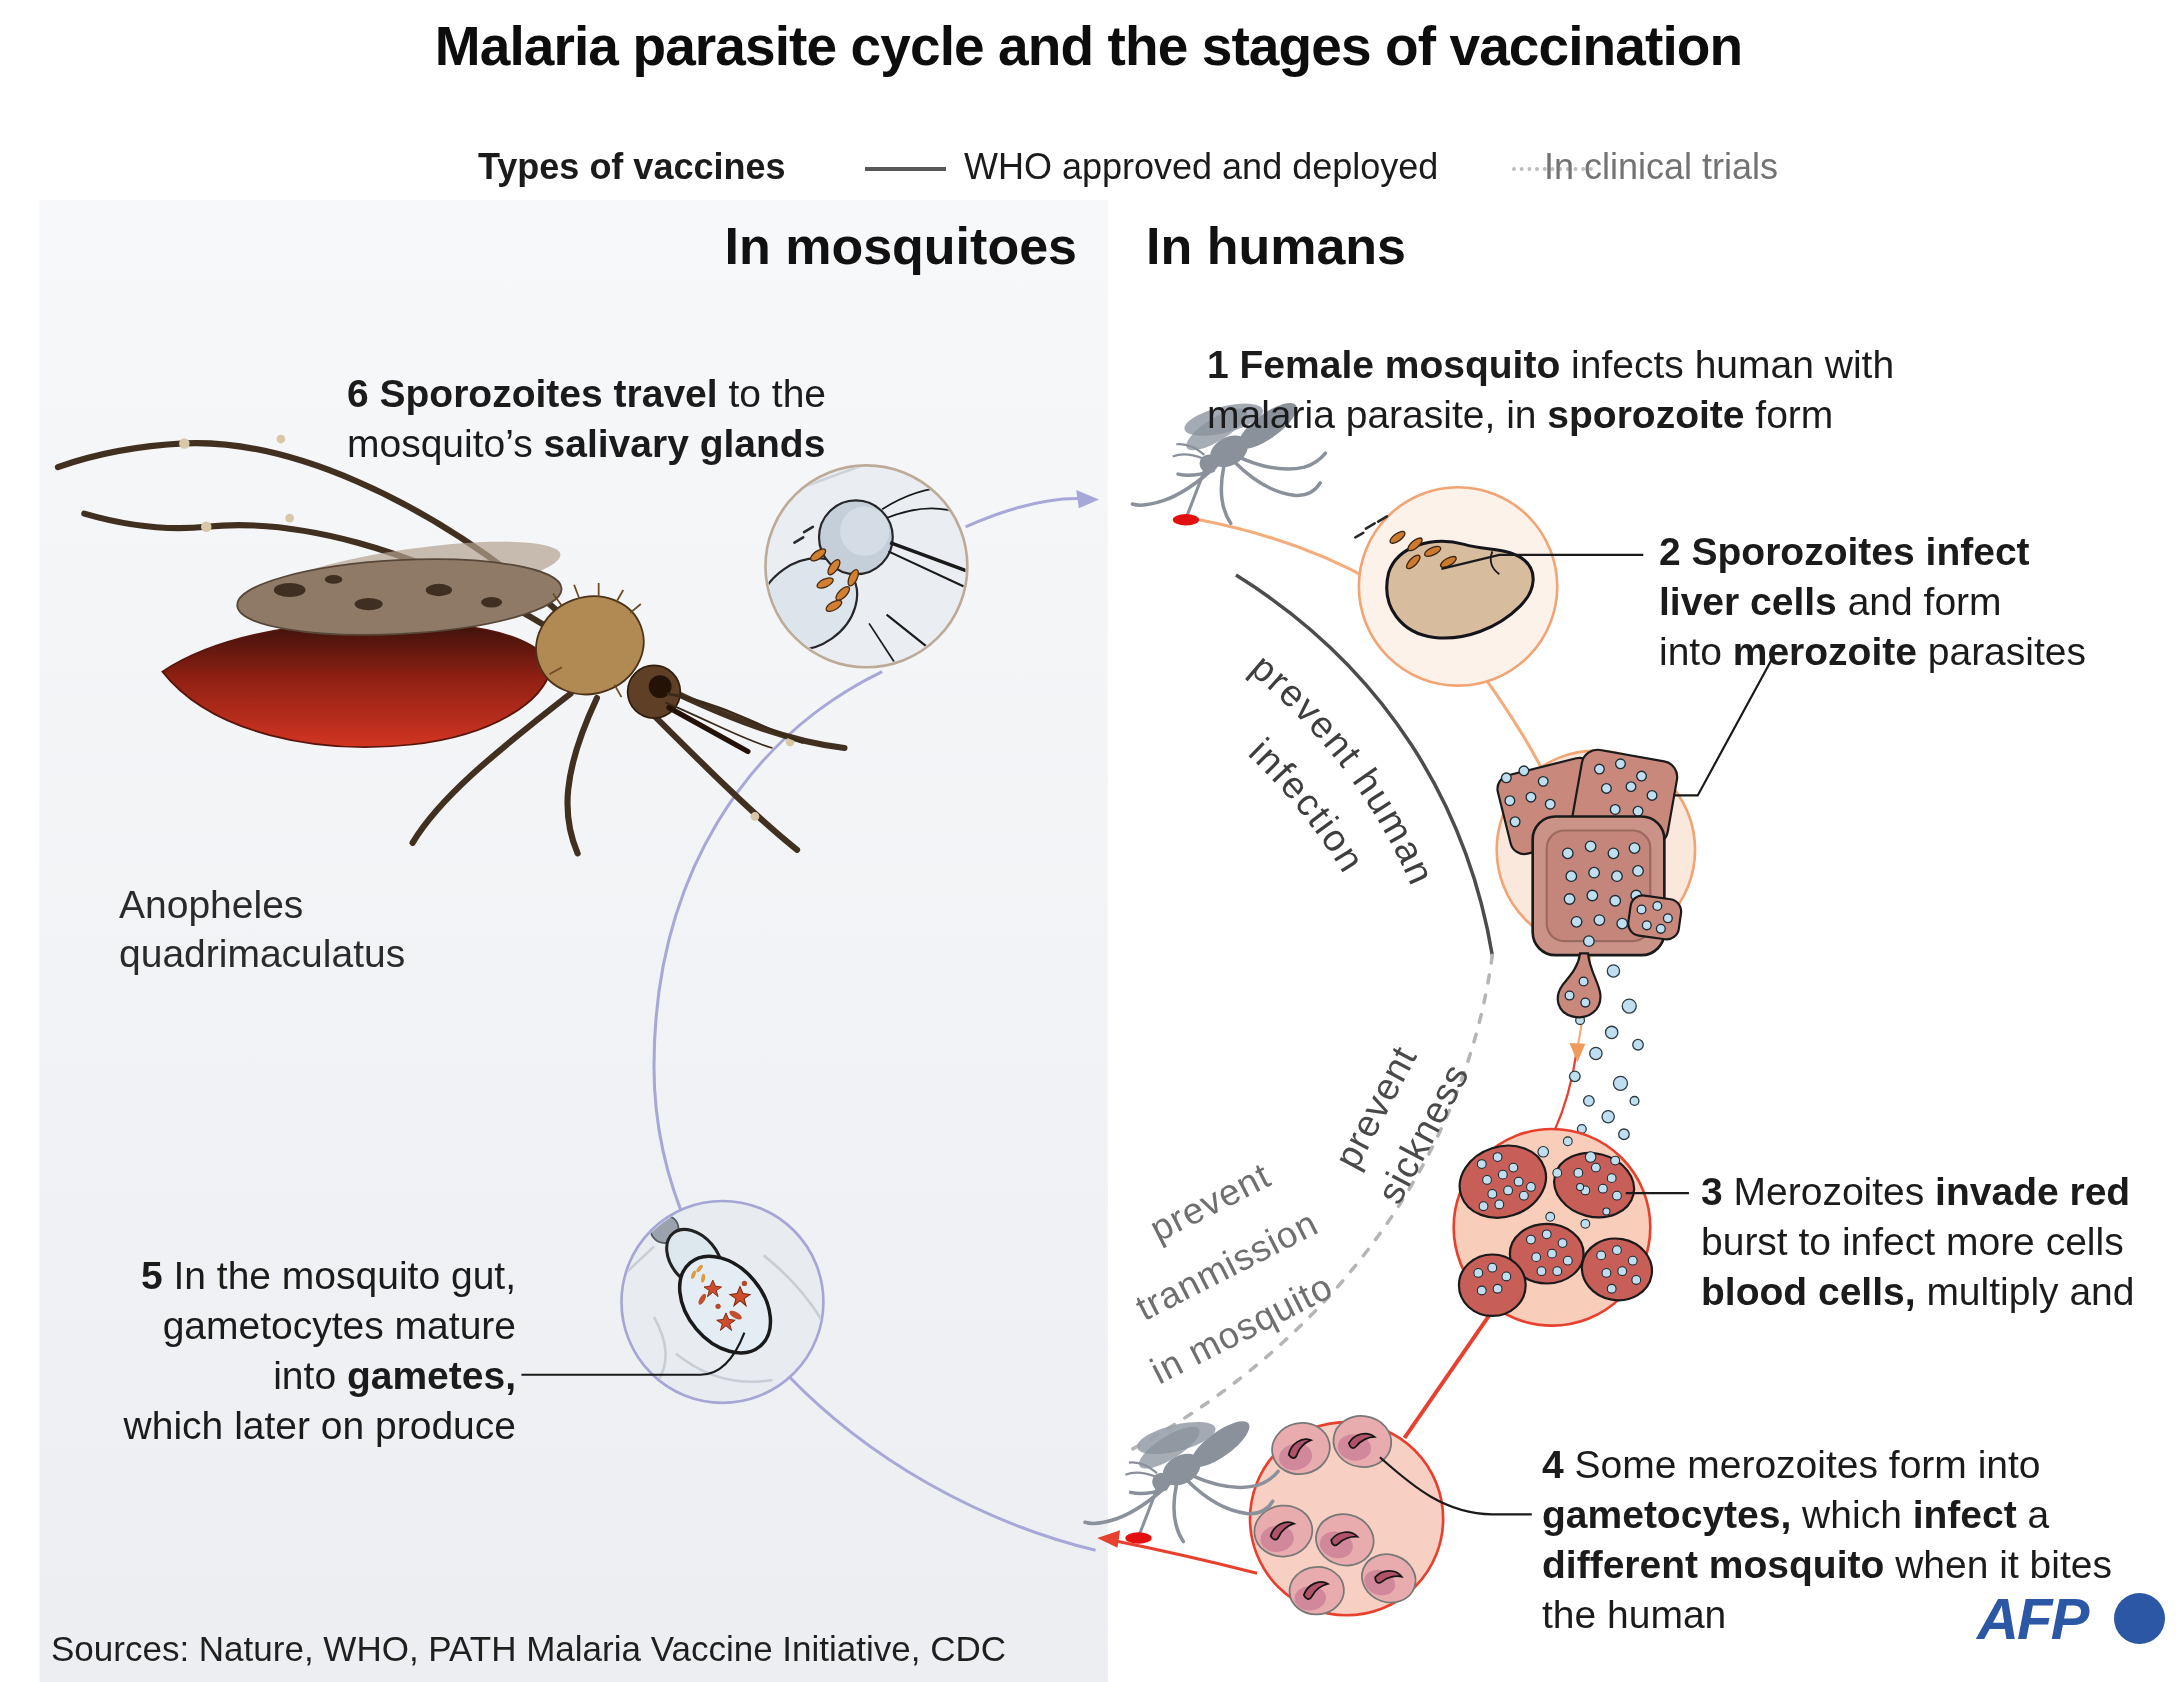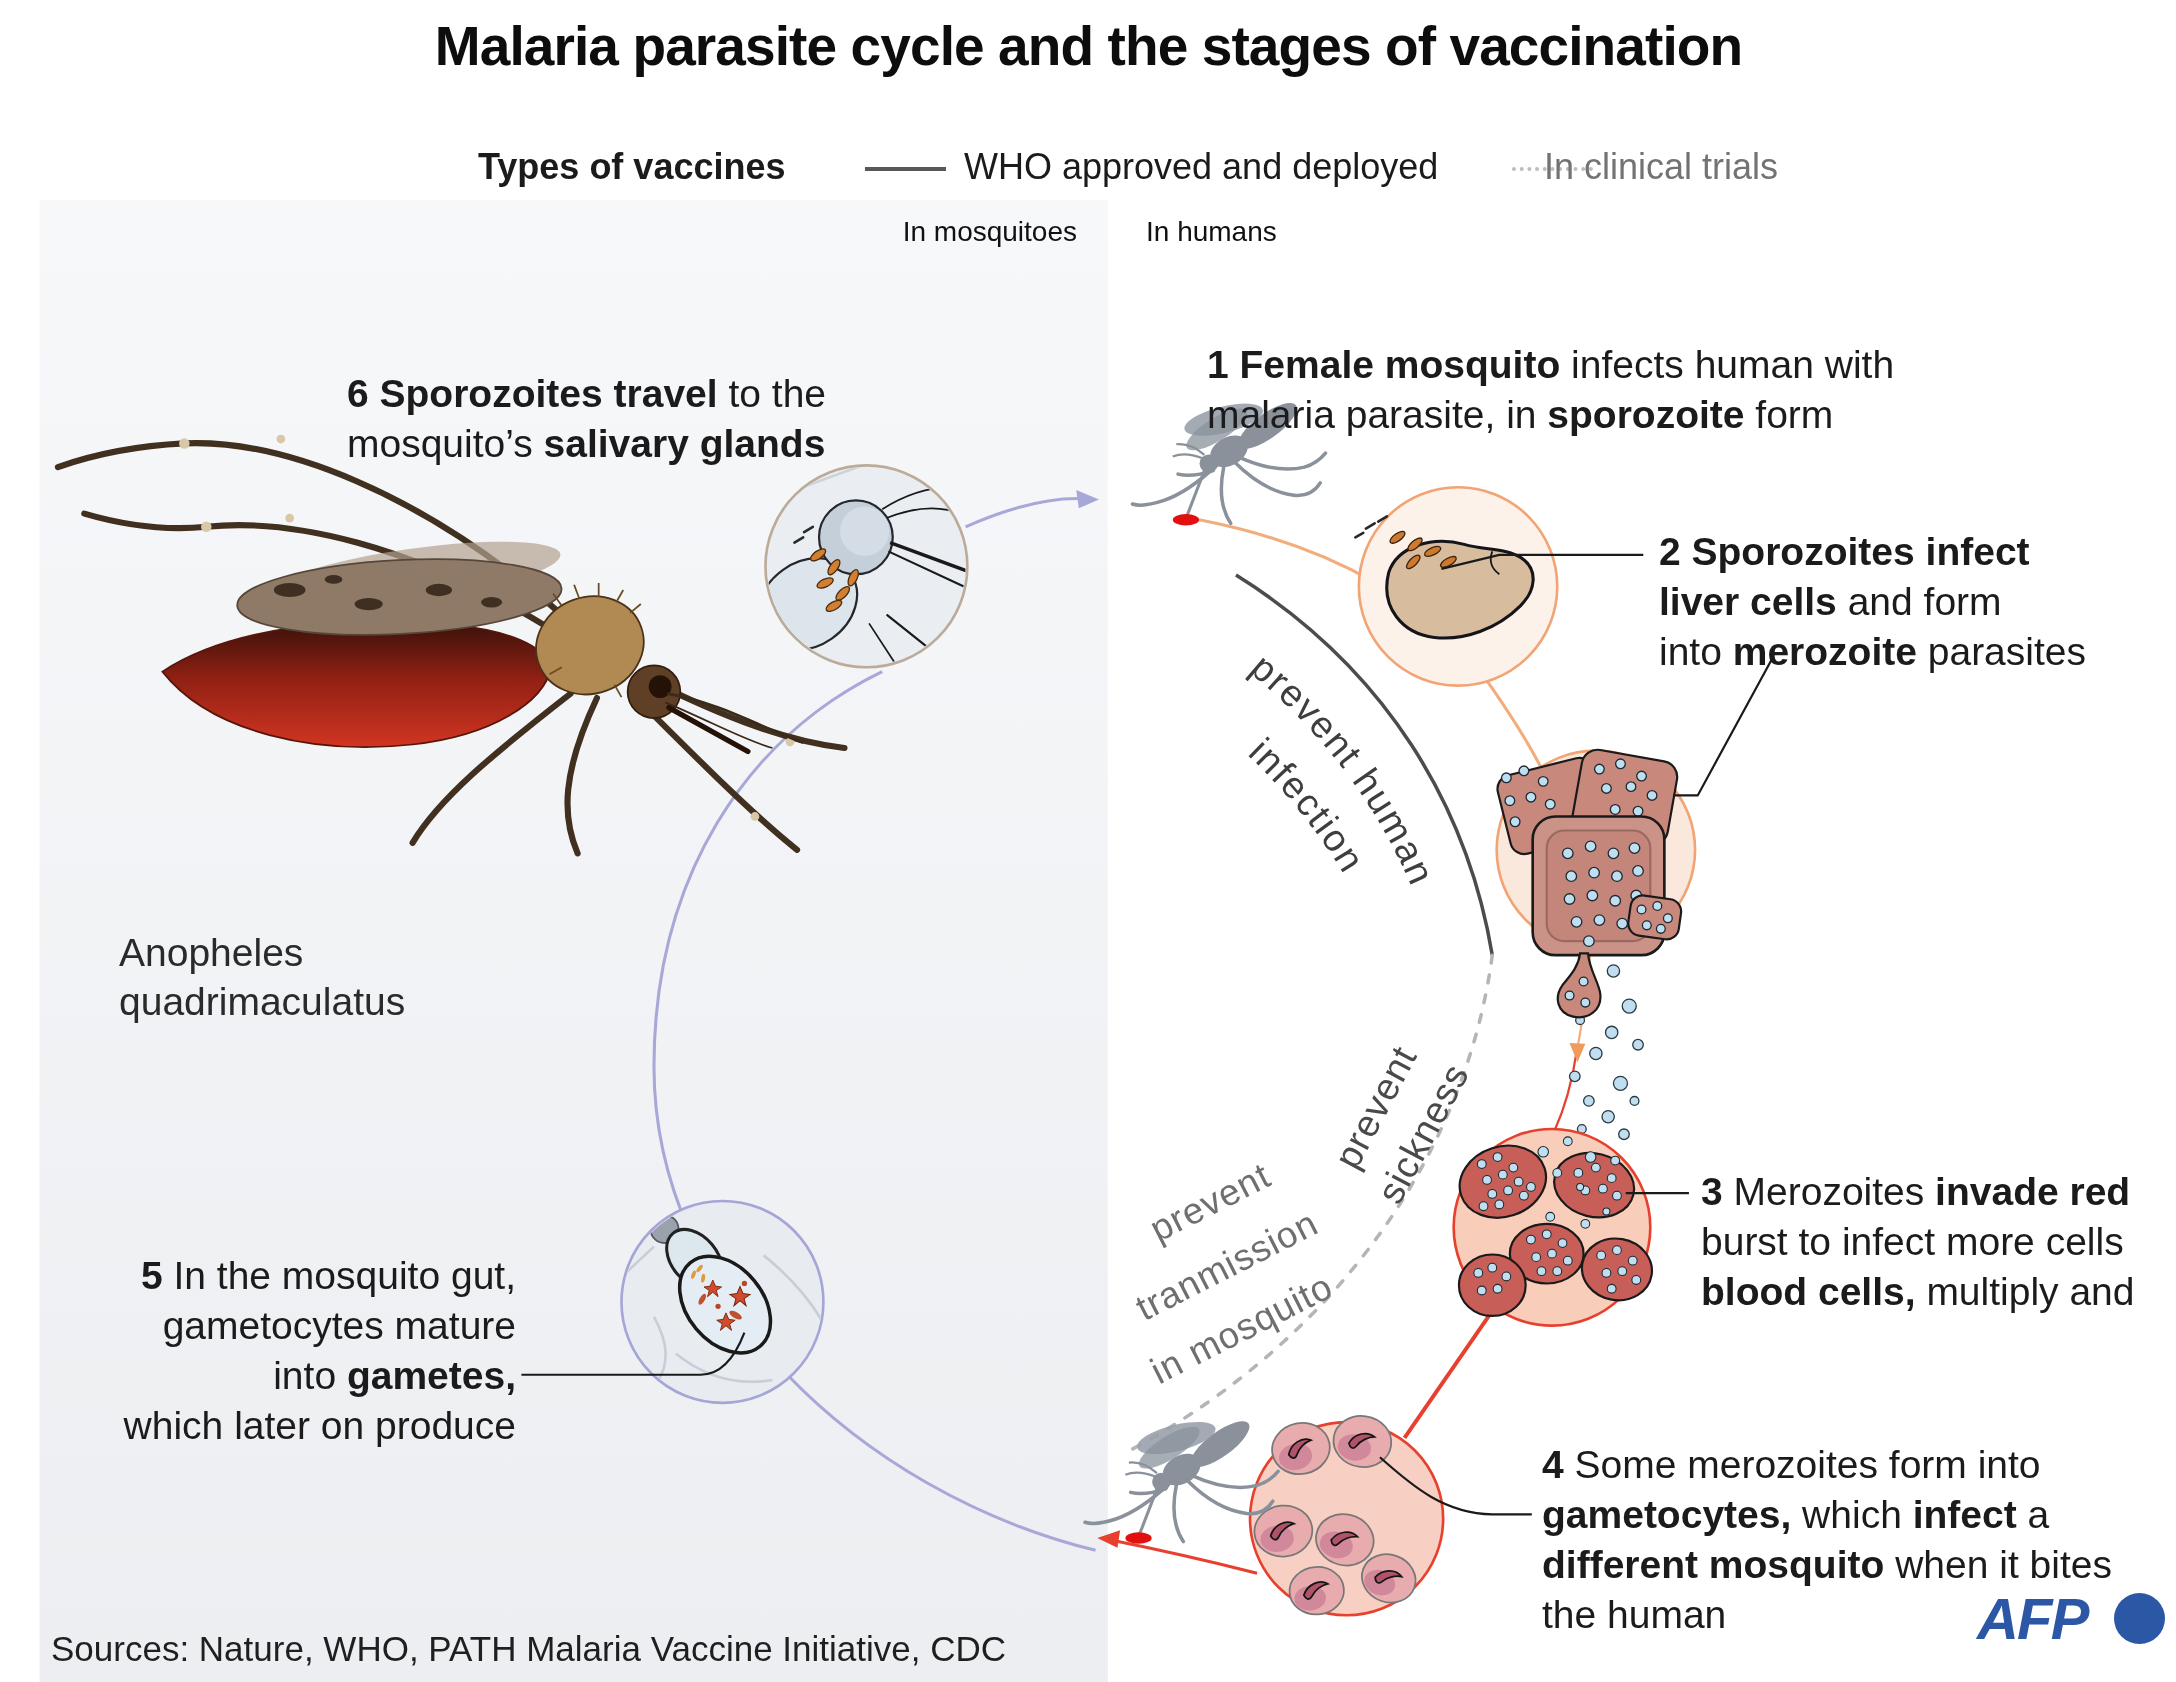--- a/index.html
+++ b/index.html
@@ -8,32 +8,32 @@
   .stage svg{position:absolute;left:0;top:0;}
   .abs{position:absolute;white-space:nowrap;}
   .title{left:0;right:0;top:14px;text-align:center;font-size:55px;font-weight:700;letter-spacing:-0.9px;color:#0d0d0d;}
   .legend-item{top:146px;font-size:36px;color:#1b1b1b;}
   .lg-types{left:478px;font-weight:700;}
   .lg-approved{left:964px;}
   .lg-trials{left:1544px;color:#737373;}
   .lg-line{position:absolute;top:167px;width:81px;height:0;}
   .lg-solid{left:865px;border-top:4.4px solid #58585a;}
   .lg-dotted{left:1512px;border-top:4.4px dotted #bdbdbf;}
-  .colhead{top:216px;font-size:28px;font-weight:400;color:#111;}
+  .colhead{top:216px;font-size:52px;font-weight:700;color:#111;}
   .ch-left{left:614px;width:463px;text-align:right;}
   .ch-right{left:1134px;margin-left:12px;}
   .step{font-size:39px;line-height:50px;color:#1b1b1b;}
   .step b{font-weight:700;}
   .s1{left:1207px;top:340px;}
   .s2{left:1659px;top:527px;}
   .s3{left:1701px;top:1167px;}
   .s4{left:1542px;top:1440px;}
   .s5{left:79px;top:1251px;width:437px;text-align:right;}
   .s6{left:347px;top:369px;}
-  .species{left:119px;top:880px;font-size:39px;line-height:49px;color:#2a2a2a;margin-top:48px;}
+  .species{left:119px;top:880px;font-size:39px;line-height:49px;color:#2a2a2a;}
   .sources{left:51px;top:1629px;font-size:35px;color:#1f1f1f;}
   .afp{left:1977px;top:1585px;display:flex;align-items:center;gap:26px;}
   .afp-text{font-size:58px;font-weight:700;font-style:italic;color:#2b57a5;letter-spacing:-1.8px;}
   .afp-dot{width:51px;height:51px;border-radius:50%;background:#2b57a5;}
 </style>
 </head>
 <body>
 
 <div class="stage">
 

